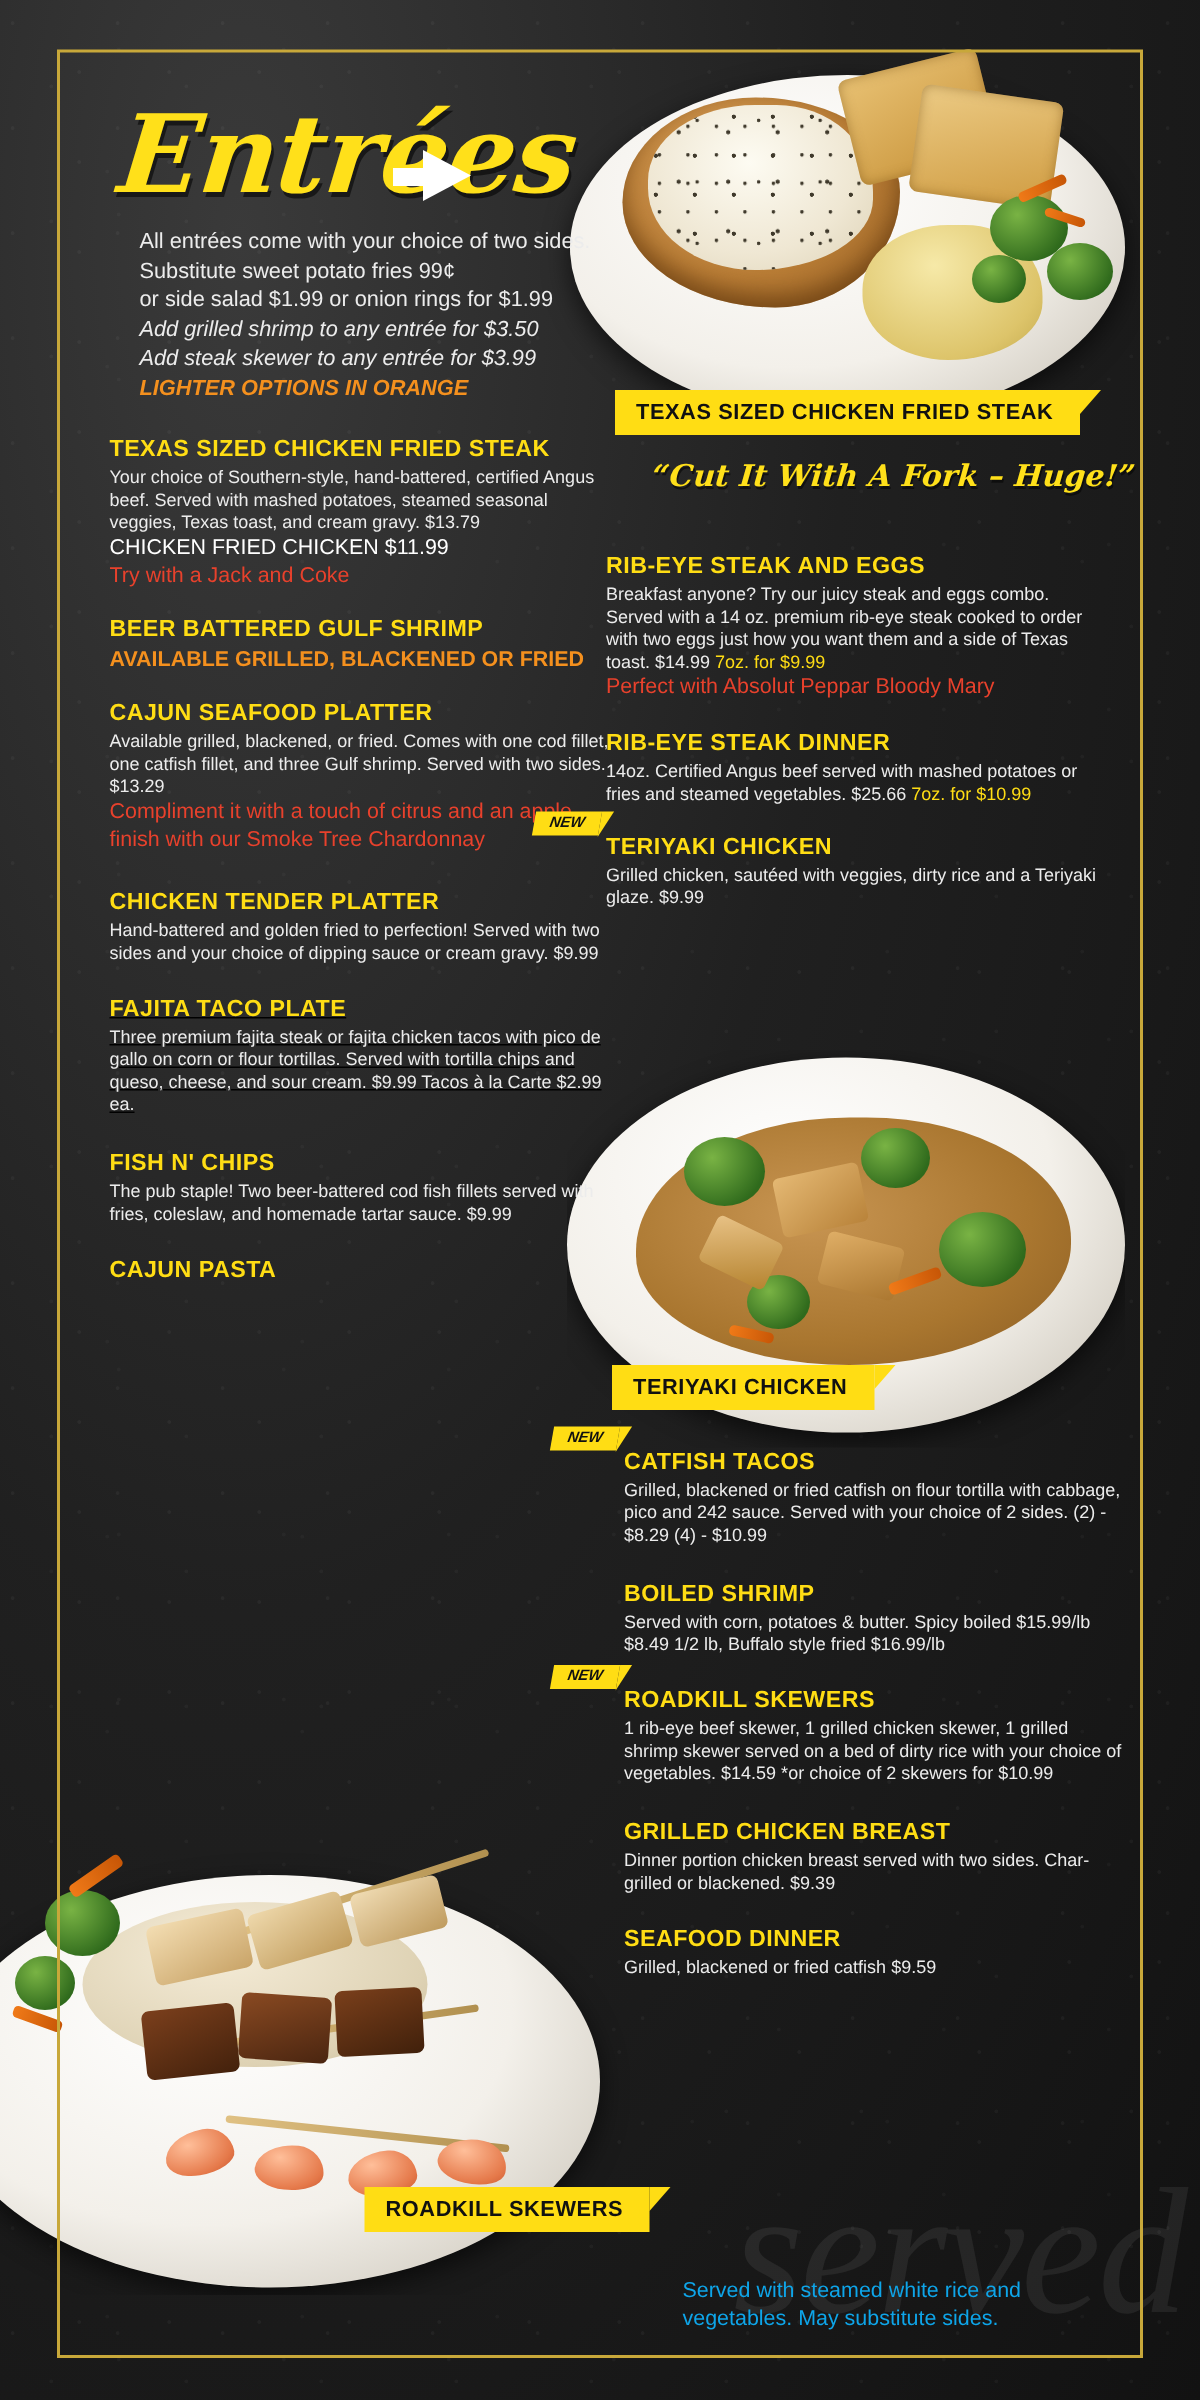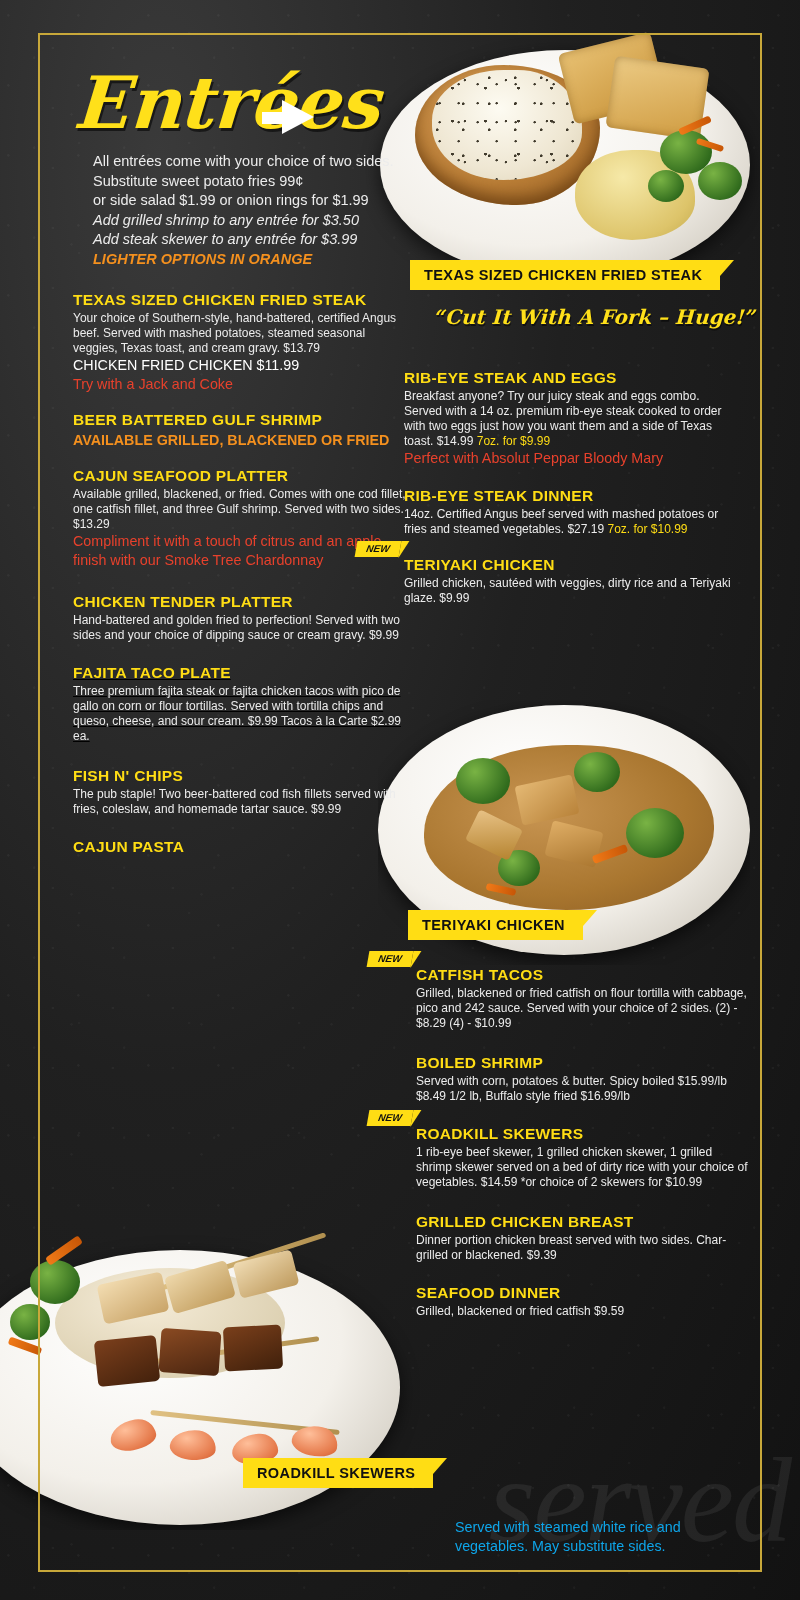--- a/index.html
+++ b/index.html
@@ -318,21 +318,21 @@
 <div class="col-right">
 
   <div class="item">
     <h3>RIB-EYE STEAK AND EGGS</h3>
     <p><span>Breakfast anyone? Try our juicy steak and eggs combo. Served with a 14 oz. premium rib-eye steak cooked to order with two eggs just how you want them and a side of Texas toast. $14.99</span><span class="inline-yellow">  7oz. for $9.99</span></p>
     <div class="red-line">Perfect with Absolut Peppar Bloody Mary</div>
   </div>
 
   <div class="item" style="margin-top:18px;">
     <h3>RIB-EYE STEAK DINNER</h3>
-    <p><span>14oz. Certified Angus beef served with mashed potatoes or fries and steamed vegetables. $27.19</span><span class="inline-yellow"> 7oz. for $10.99</span></p>
+    <p><span>14oz. Certified Angus beef served with mashed potatoes or fries and steamed vegetables. $25.66</span><span class="inline-yellow"> 7oz. for $10.99</span></p>
   </div>
 
   <div class="item" style="margin-top:18px;">
     <div class="new-flag">NEW</div>
     <h3>TERIYAKI CHICKEN</h3>
     <p>Grilled chicken, sautéed with veggies, dirty rice and a Teriyaki glaze. $9.99</p>
   </div>
 
 </div>
 

